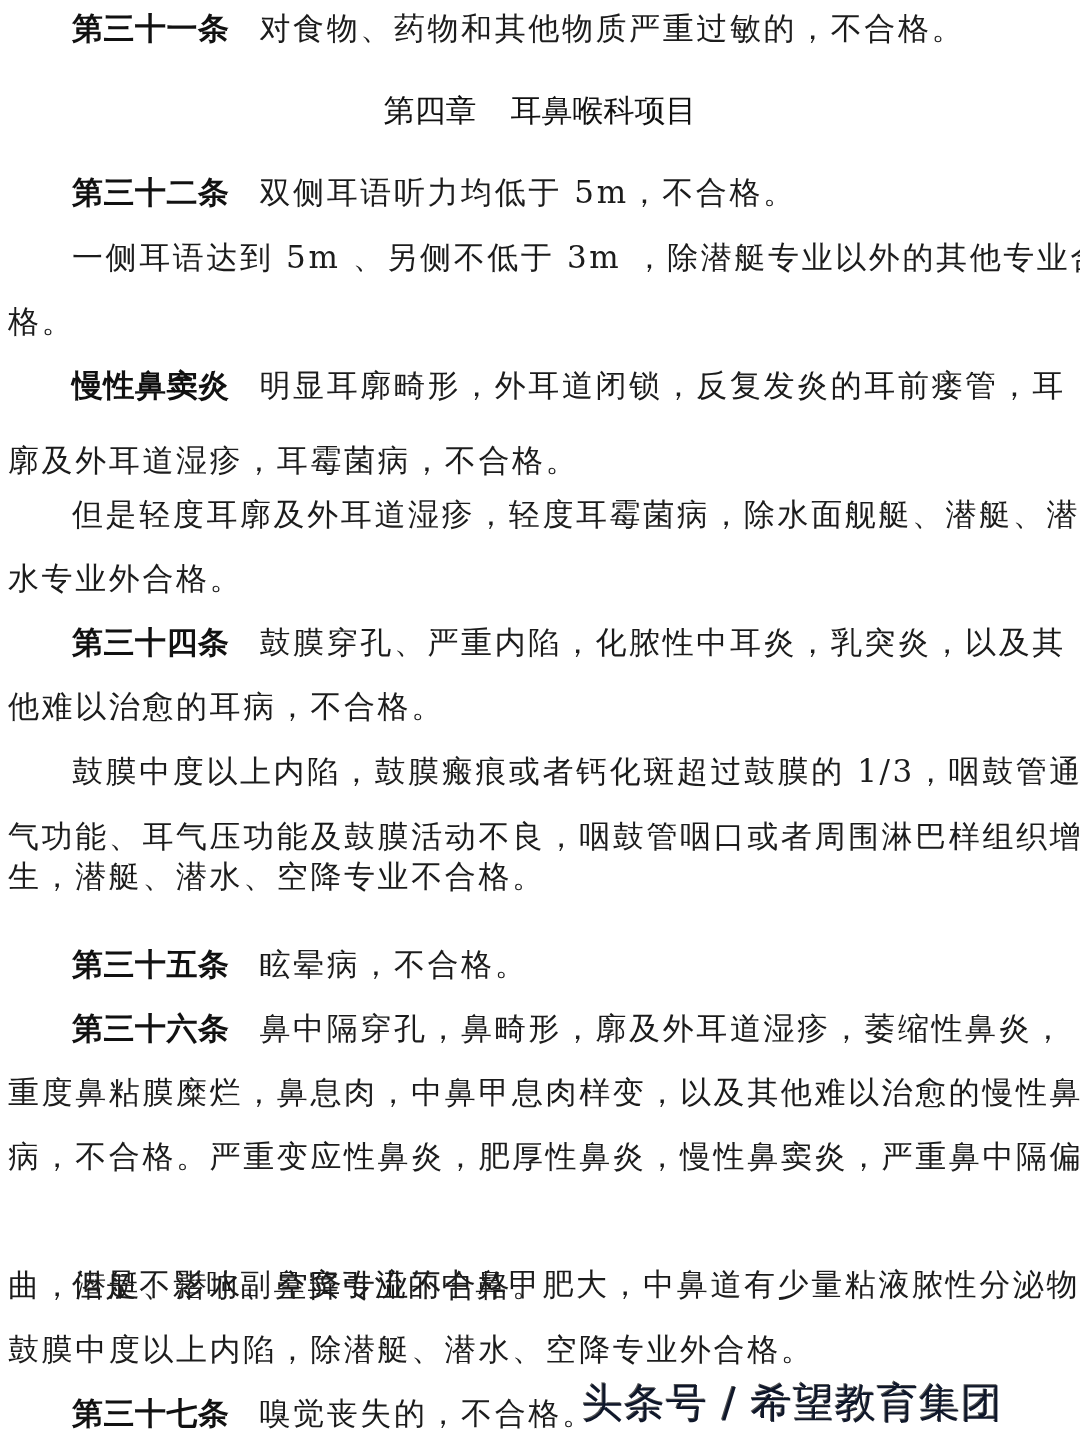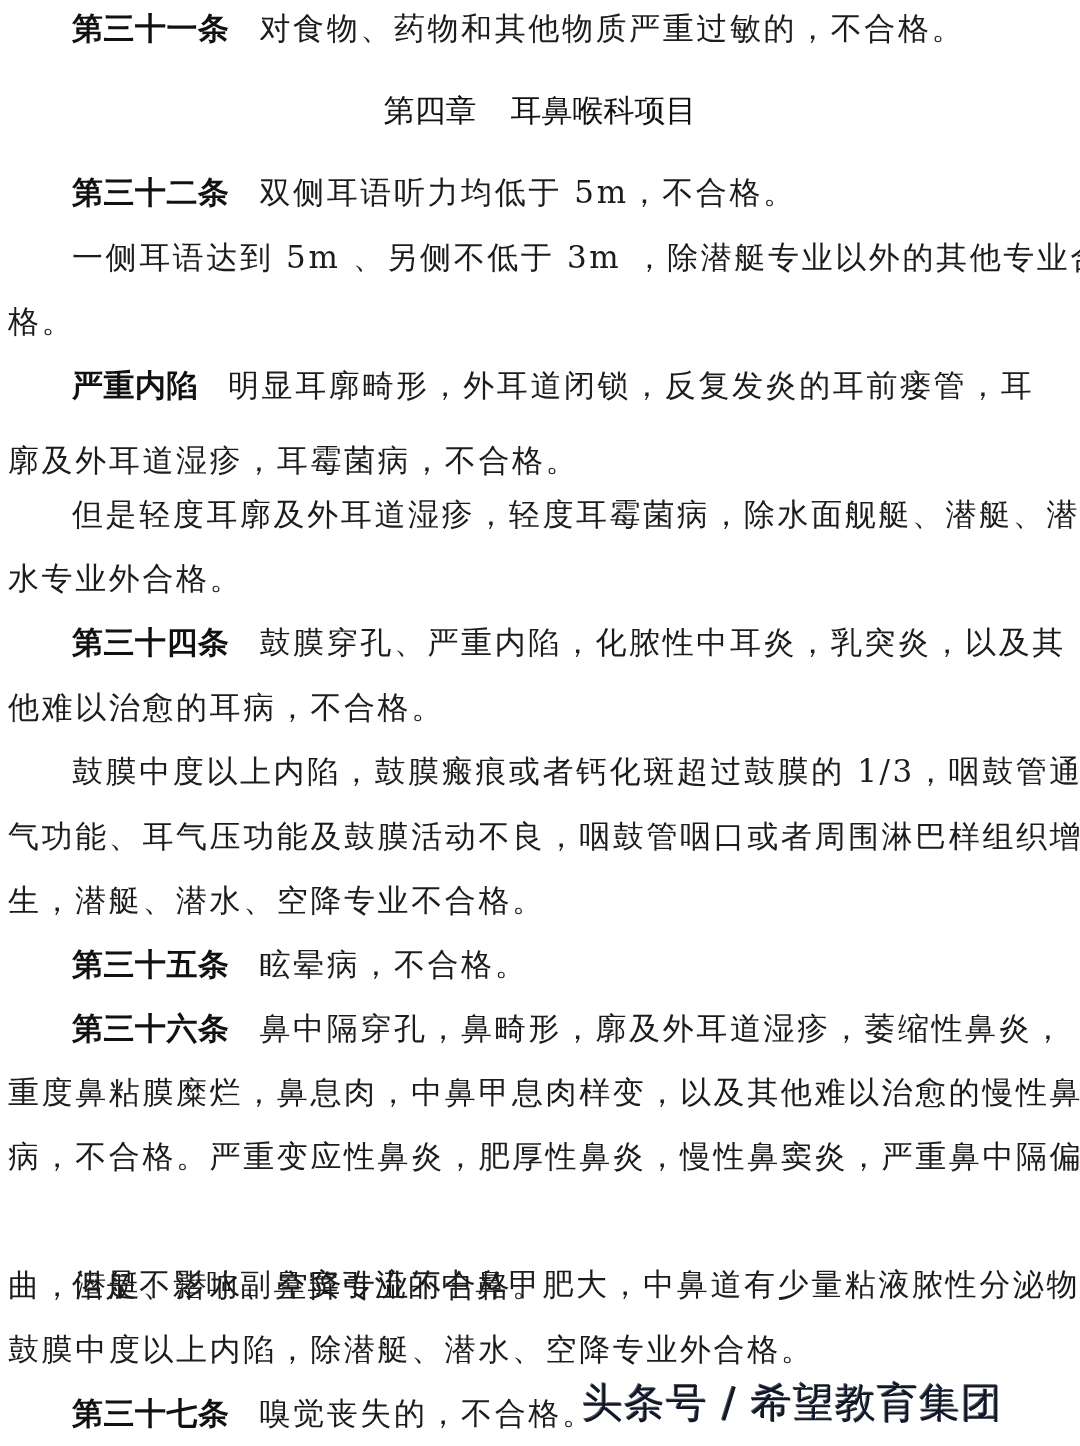--- a/index.html
+++ b/index.html
@@ -80,45 +80,45 @@
     <span class="art">第三十二条</span><span>双侧耳语听力均低于 5m，不合格。</span>
   </div>
   <div class="line indent" style="top:237px;">
     <span>一侧耳语达到 5m 、另侧不低于 3m ，除潜艇专业以外的其他专业合</span>
   </div>
   <div class="line" style="top:301px;">
     <span>格。</span>
   </div>
 
   <div class="line indent" style="top:365px;">
-    <span class="art">严重内陷</span><span>明显耳廓畸形，外耳道闭锁，反复发炎的耳前瘘管，耳</span>
+    <span class="art">慢性鼻窦炎</span><span>明显耳廓畸形，外耳道闭锁，反复发炎的耳前瘘管，耳</span>
   </div>
   <div class="line" style="top:430px;margin-top:10px;">
     <span>廓及外耳道湿疹，耳霉菌病，不合格。</span>
   </div>
   <div class="line indent" style="top:494px;">
     <span>但是轻度耳廓及外耳道湿疹，轻度耳霉菌病，除水面舰艇、潜艇、潜</span>
   </div>
   <div class="line" style="top:558px;text-align:right;">
     <span>水专业外合格。</span>
   </div>
 
   <div class="line indent" style="top:622px;">
     <span class="art">第三十四条</span><span>鼓膜穿孔、严重内陷，化脓性中耳炎，乳突炎，以及其</span>
   </div>
-  <div class="line" style="top:687px;">
+  <div class="line" style="top:687px;font-family:Liberation Serif, serif;">
     <span>他难以治愈的耳病，不合格。</span>
   </div>
   <div class="line indent" style="top:751px;">
     <span>鼓膜中度以上内陷，鼓膜瘢痕或者钙化斑超过鼓膜的 1/3，咽鼓管通</span>
   </div>
   <div class="line" style="top:816px;">
     <span>气功能、耳气压功能及鼓膜活动不良，咽鼓管咽口或者周围淋巴样组织增</span>
   </div>
-  <div class="line" style="top:880px;">
+  <div class="line" style="top:856px;">
     <span>生，潜艇、潜水、空降专业不合格。</span>
   </div>
 
   <div class="line indent" style="top:944px;">
     <span class="art">第三十五条</span><span>眩晕病，不合格。</span>
   </div>
 
   <div class="line indent" style="top:1008px;">
     <span class="art">第三十六条</span><span>鼻中隔穿孔，鼻畸形，廓及外耳道湿疹，萎缩性鼻炎，</span>
   </div>

